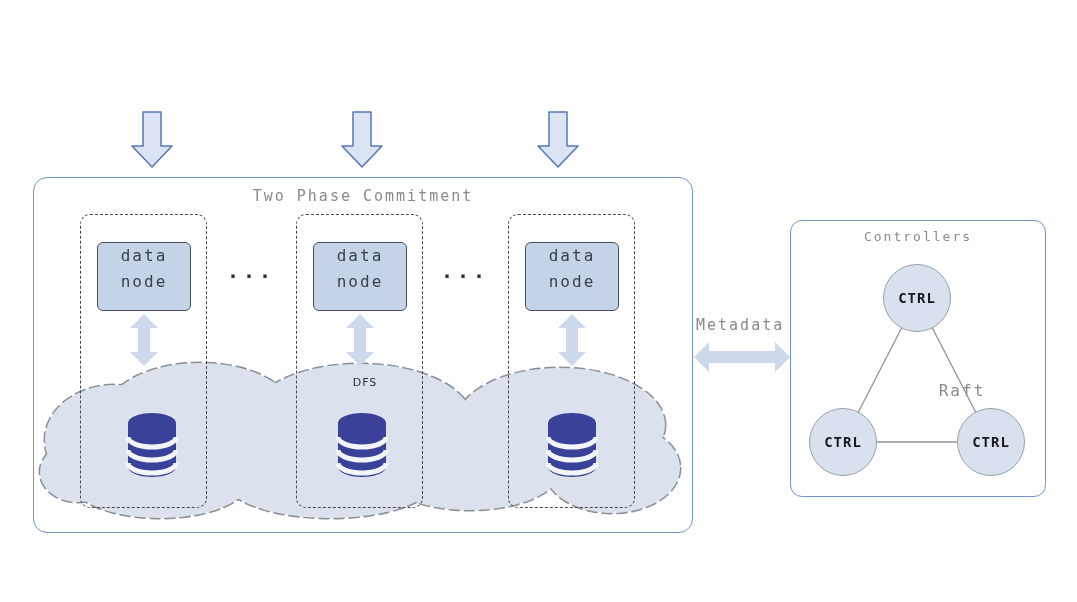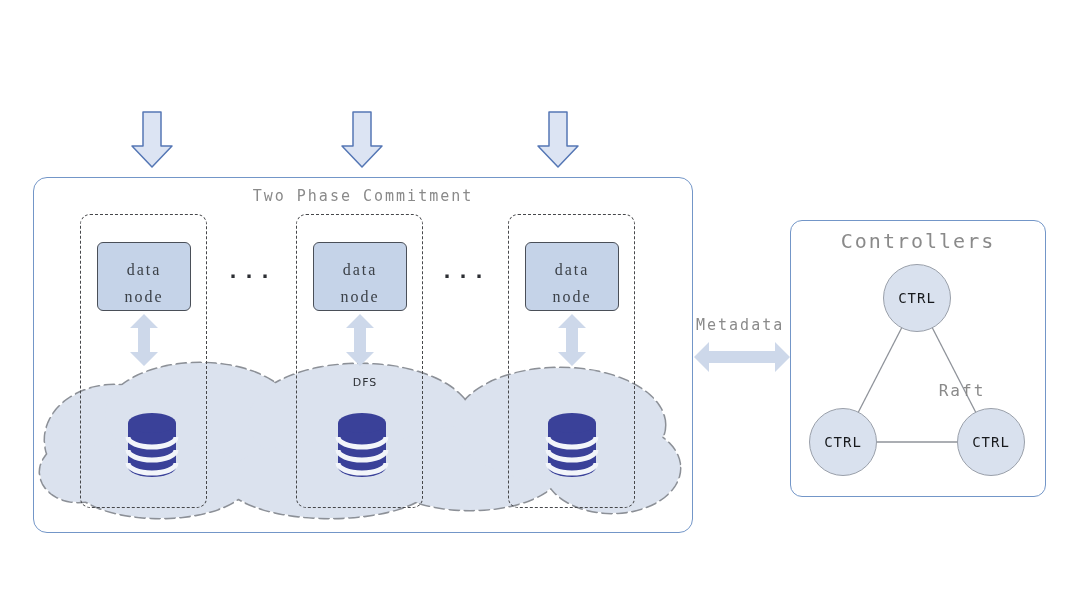--- a/index.html
+++ b/index.html
@@ -24,43 +24,43 @@
            border-radius:14px;box-sizing:border-box;}
   .box-title{width:100%;text-align:center;color:var(--label_gray);font-size:15px;
              letter-spacing:2px;margin-top:9px;}
 
   .dashed-rect{width:127px;height:294px;top:214px;border:1.4px dashed var(--dashed_border);
                border-radius:10px;box-sizing:border-box;}
   .dr1{left:80px;} .dr2{left:296px;} .dr3{left:508px;}
 
   .data-node{width:94px;height:69px;top:242px;background:var(--node_fill);
              border:1.4px solid var(--node_border);border-radius:6px;box-sizing:border-box;
-             display:flex;align-items:flex-end;justify-content:center;font-family:Liberation Serif, serif;}
+             display:flex;align-items:flex-start;justify-content:center;}
   .dn1{left:97px;} .dn2{left:313px;} .dn3{left:525px;}
   .data-node span{white-space:pre-line;text-align:center;color:var(--node_text);
                   font-size:16px;letter-spacing:2px;line-height:1.65;}
 
   .ellipsis{top:259px;width:60px;text-align:center;font-size:20px;font-weight:bold;
             letter-spacing:4px;color:#2c2e33;}
   .el1{left:221px;} .el2{left:435px;}
 
   .dfs-label{left:330px;top:376px;width:70px;text-align:center;color:var(--dark_text);
              font-family:"DejaVu Sans",sans-serif;font-size:11px;letter-spacing:1px;}
 
   .metadata-label{left:696px;top:316px;width:92px;text-align:left;color:var(--label_gray);
                   font-size:15px;letter-spacing:2px;}
 
   .ctrl-box{left:790px;top:220px;width:256px;height:277px;border:1.4px solid var(--box_border);
             border-radius:12px;box-sizing:border-box;}
-  .ctrl-title{width:100%;text-align:center;color:var(--label_gray);font-size:20px;
+  .ctrl-title{width:100%;text-align:center;color:var(--label_gray);font-size:13px;
               letter-spacing:2px;margin-top:8px;}
   .ctrl-node{width:68px;height:68px;border-radius:50%;background:var(--ctrl_fill);
              border:1.4px solid var(--ctrl_border);box-sizing:border-box;
              display:flex;align-items:center;justify-content:center;}
-  .ctrl-node span{font-size:14px;letter-spacing:1px;color:#17191c;}
+  .ctrl-node span{font-size:14px;letter-spacing:1px;color:#17191c;font-weight:bold;}
   .cn-top{left:883px;top:264px;} .cn-bl{left:809px;top:408px;} .cn-br{left:957px;top:408px;}
   .raft-label{left:920px;top:381px;width:84px;text-align:center;color:var(--label_gray);
               font-size:16px;letter-spacing:2px;}
 
   
   .down-arrow-path{fill:var(--down_arrow_fill);stroke:var(--down_arrow_border);
                    stroke-width:1.5;stroke-linejoin:round;}
   .sync-arrow-path{fill:var(--arrow_fill);}
   .cloud-stroke{fill:none;stroke:var(--cloud_border);stroke-width:3;
                 stroke-dasharray:9 6;stroke-linecap:round;}

